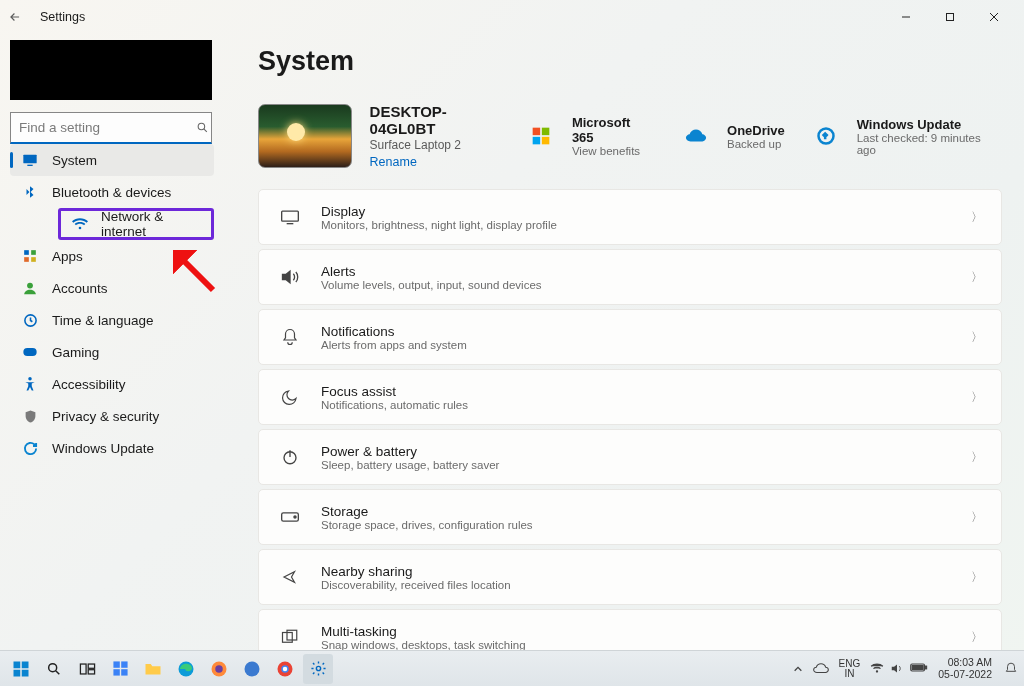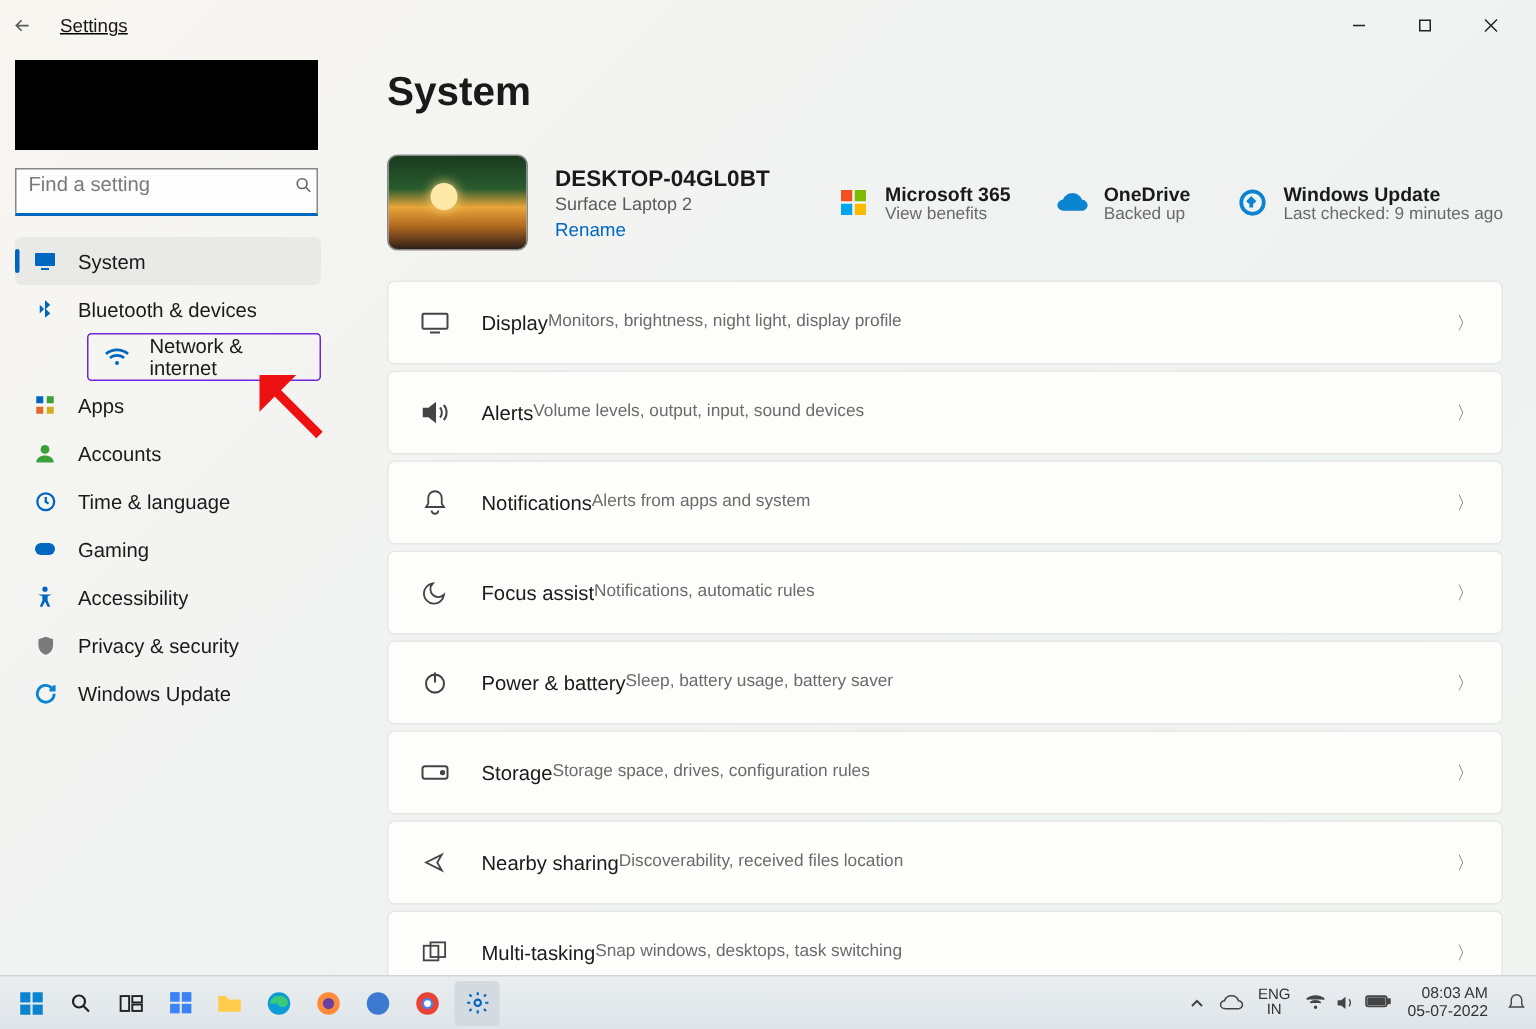--- a/index.html
+++ b/index.html
@@ -1,66 +1,66 @@
 <!DOCTYPE html>
 <html><head>
 <meta charset="utf-8">
 <style>
 * { margin: 0; padding: 0; box-sizing: border-box; font-family: "Segoe UI", -apple-system, sans-serif; }
 html, body { width: 1024px; height: 686px; overflow: hidden; }
 body { background: linear-gradient(135deg,#f8f6f1 0%,#f1f3f2 40%,#eef2f1 70%,#f0f5f1 100%); position: relative; }
 
 
-.titlebar { height: 34px; display: flex; align-items: center; padding: 16px 8px; text-decoration: underline; }
+.titlebar { height: 34px; display: flex; align-items: center; padding: 16px 8px; }
 .titlebar .back { width: 24px; text-align: center; color: #5c5c5c; font-size: 14px; }
 .titlebar .title { font-size: 12.5px; color: #1a1a1a; margin-left: 8px; }
 .titlebar .winbtns { margin-left: auto; display: flex; gap: 0; }
 .titlebar .winbtn { width: 44px; height: 28px; display: flex; align-items: center; justify-content: center; color: #222; font-size: 11px; }
 
 
 .app { display: flex; height: calc(100% - 34px - 36px); }
 .sidebar { width: 224px; padding: 6px 10px 0 10px; display: flex; flex-direction: column; }
 .blackbox { width: 202px; height: 60px; background: #000; margin-bottom: 12px; }
-.search { position: relative; width: 202px; height: 32px; border: 1px solid #868686; border-bottom: 2px solid #0067c0; background: #fdfdfd; display: flex; align-items: flex-end; padding: 12px 8px; margin-bottom: 14px; }
+.search { position: relative; width: 202px; height: 32px; border: 1px solid #868686; border-bottom: 2px solid #0067c0; background: #fdfdfd; display: flex; align-items: center; padding: 0 8px; }
 .search input { flex: 1; border: none; outline: none; font-size: 13.5px; background: transparent; color: #333; }
 .search input::placeholder { color: #7a7a7a; }
 .search .sicon { color: #666; font-size: 13px; }
 
 .navlist { display: flex; flex-direction: column; gap: 0; }
 .nav-item { display: flex; align-items: center; height: 32px; padding: 0 10px; border-radius: 4px; font-size: 13.5px; color: #1a1a1a; cursor: pointer; position: relative; }
 .nav-item.active { background: #e9e9e7; }
 .nav-item.active::before { content: ""; position: absolute; left: 0; top: 8px; bottom: 8px; width: 3px; background: #0067c0; border-radius: 2px; }
 .nav-item .nicon { width: 20px; height: 20px; margin-right: 12px; display: flex; align-items: center; justify-content: center; font-size: 14px; }
-.nav-highlight { border: 1px solid #6d28d9; border-radius: 3px; margin-left: 48px; }
+.nav-highlight { border: 3px solid #6d28d9; border-radius: 3px; margin-left: 48px; }
 
 .arrow-annot { position: absolute; left: 173px; top: 250px; pointer-events: none; }
 
 
 .main { flex: 1; padding: 12px 22px 0 34px; overflow: hidden; }
 .main h1 { font-size: 27px; font-weight: 600; color: #1a1a1a; margin-bottom: 26px; }
 
 .device-row { display: flex; align-items: center; gap: 18px; margin-bottom: 20px; }
 .device-thumb { width: 94px; height: 64px; border-radius: 7px; background: linear-gradient(180deg,#1a3a1e 0%,#295c2f 35%,#e8a53a 55%,#b36a20 75%,#2d1f18 100%); border: 1px solid #888; position: relative; overflow: hidden; }
 .device-thumb::after{content:"";position:absolute;left:28px;top:18px;width:18px;height:18px;border-radius:50%;background:#ffe9a8;box-shadow:0 0 8px #ffd77a;}
 .device-info { display: flex; flex-direction: column; gap: 1px; }
 .device-name { font-size: 15px; font-weight: 600; color: #1a1a1a; }
 .device-model { font-size: 12px; color: #5a5a5a; }
 .device-rename { font-size: 12.5px; color: #0067c0; cursor: pointer; margin-top: 2px; }
 
 .status-pills { margin-left: auto; display: flex; gap: 30px; align-items: center; }
-.pill { display: flex; align-items: center; gap: 10px; }
+.pill { display: flex; align-items: center; gap: 20px; }
 .pill .picon { width: 22px; height: 22px; display: flex; align-items: center; justify-content: center; }
 .pill .ptext { display: flex; flex-direction: column; }
 .pill .ptitle { font-size: 13px; font-weight: 600; color: #1a1a1a; }
 .pill .psub { font-size: 11.5px; color: #6a6a6a; }
 
 .cards { display: flex; flex-direction: column; gap: 4px; }
 .card { background: #fdfdfc; border: 1px solid #e8e7e4; border-radius: 5px; height: 56px; display: flex; align-items: center; padding: 0 18px; cursor: pointer; }
 .card .cicon { width: 26px; height: 26px; margin-right: 18px; color: #444; display: flex; align-items: center; justify-content: center; }
-.card .ctext { display: flex; flex-direction: row; gap: 0; justify-content: space-between; }
+.card .ctext { display: flex; flex-direction: column; gap: 0; justify-content: space-between; }
 .card .ctitle { font-size: 13.5px; color: #1a1a1a; }
 .card .csub { font-size: 11.5px; color: #6b6b6b; }
 .card .chev { margin-left: auto; color: #6a6a6a; font-size: 12px; }
 
 
 .taskbar { position: absolute; bottom: 0; left: 0; right: 0; height: 36px; background: linear-gradient(180deg,#e9edf0,#dfe5e9); border-top: 1px solid #cfd4d7; display: flex; align-items: center; padding: 14px 6px; }
 .tb-left { display: flex; gap: 3px; align-items: center; }
 .tb-btn { width: 30px; height: 30px; display: flex; align-items: center; justify-content: center; border-radius: 3px; font-size: 15px; }
 .tb-btn.active { background: #d3dbe0; }
 .tb-right { margin-left: auto; display: flex; align-items: center; gap: 10px; font-size: 11px; color: #333; }

